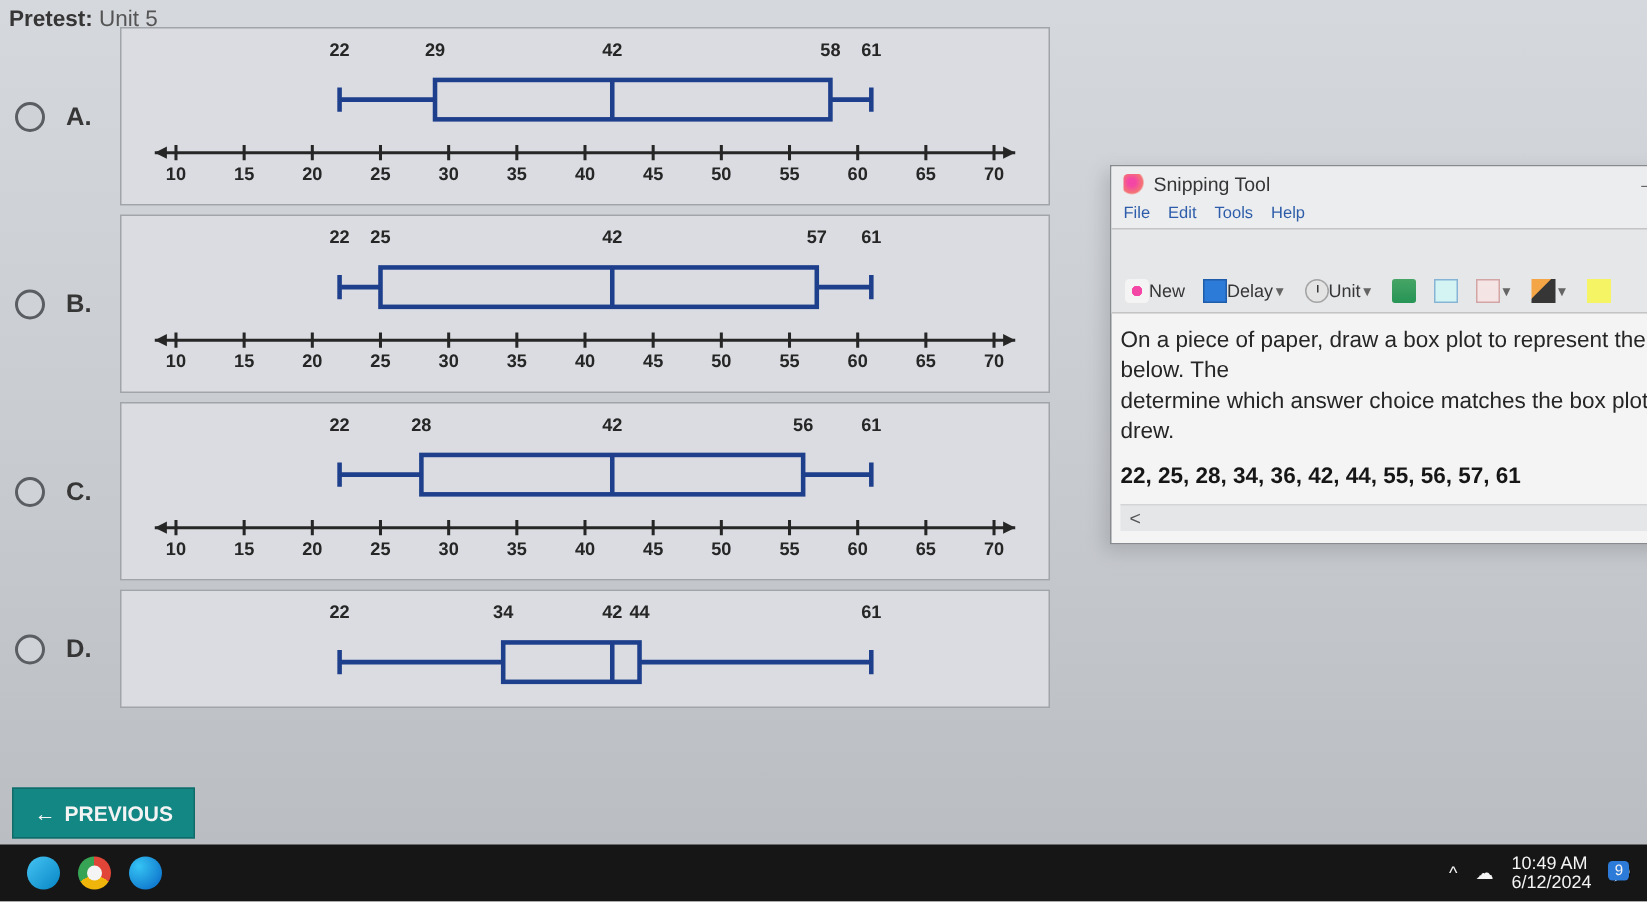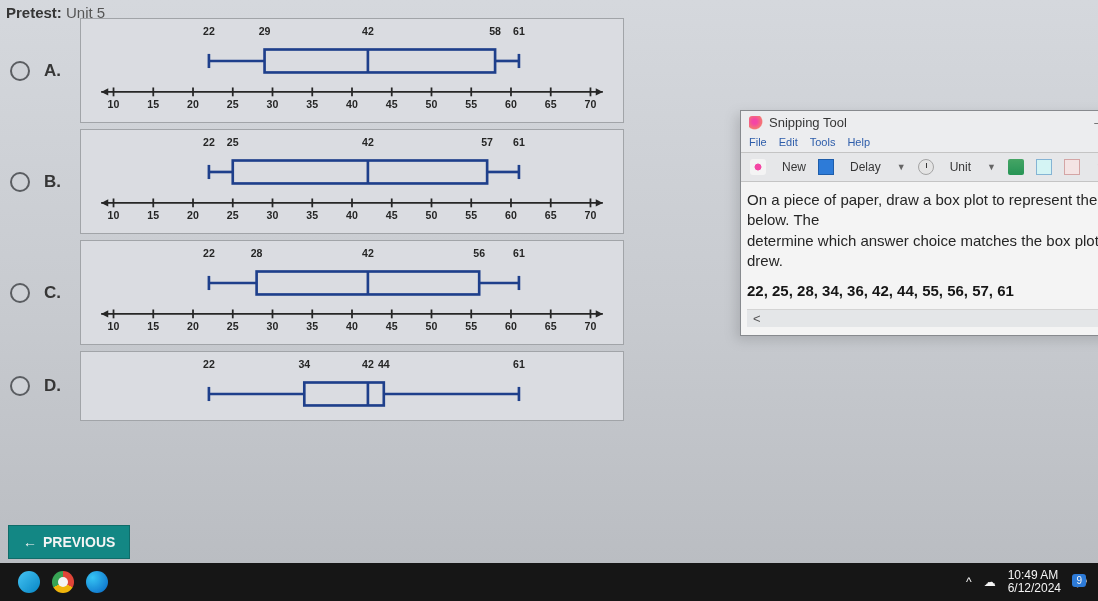--- a/index.html
+++ b/index.html
@@ -14,21 +14,21 @@
 .page-title b { color:#333; }
 .choices { position:absolute; top:18px; left:10px; width:720px; }
 .choice { display:flex; align-items:center; gap:14px; margin-bottom:6px; }
 .radio {
   width:20px; height:20px; border:2px solid #5a5d62; border-radius:50%;
   flex-shrink:0; background:#d8dbe0;
 }
 .choice-label { font-size:17px; font-weight:bold; color:#333; width:22px; }
 .plot-card {
   background:#e3e6eb; border:1px solid #a6a9ae; padding:4px 6px 2px 6px;
-  width:544px;
+  width:620px;
 }
 .plot-svg { width:100%; height:auto; display:block; }
 
 
 .snip {
   position:absolute; top:110px; left:740px; width:424px;
   background:#fff; border:1px solid #8a8d92;
   box-shadow: -4px 4px 12px rgba(0,0,0,0.15);
 }
 .snip-titlebar {
@@ -38,21 +38,21 @@
 .snip-title-icon { width:14px; height:14px; margin-right:6px;
   background: radial-gradient(circle at 40% 40%, #f4a 20%, #f77 60%, transparent 70%);
   border-radius:3px;
 }
 .snip-winbtns { margin-left:auto; display:flex; gap:14px; font-size:12px; color:#666; }
 .snip-menu { display:flex; gap:12px; padding:2px 8px 4px 8px; font-size:11px; color:#2a5db0; background:#f7f8fa; }
 .snip-toolbar {
   display:flex; align-items:center; gap:6px; padding:4px 6px;
   background:#f0f1f4; border-top:1px solid #ccc; border-bottom:1px solid #ccc;
 }
-.tbtn { display:flex; align-items:center; gap:16px; font-size:12px; color:#333; padding:2px 3px; }
+.tbtn { display:flex; align-items:center; gap:0; font-size:12px; color:#333; padding:2px 3px;margin-top:27px; }
 .tbtn .caret { font-size:9px; color:#666; }
 .ic { width:16px; height:16px; display:inline-block; }
 .ic-new { background: radial-gradient(circle, #f4a 30%, #fff 32%); border-radius:3px;}
 .ic-mode { background:#2a7de1; border:1px solid #1a5db0; }
 .ic-delay { background:#eee; border:1px solid #aaa; border-radius:50%; position:relative;}
 .ic-delay::after{content:"";position:absolute;top:3px;left:7px;width:1px;height:5px;background:#333;}
 .ic-save { background:linear-gradient(#4a6,#295); border-radius:2px;}
 .ic-copy { background:#dff; border:1px solid #8bd;}
 .ic-mail { background:#fee; border:1px solid #daa;}
 .ic-pen { background:linear-gradient(135deg,#fa4 40%,#333 42%); }

